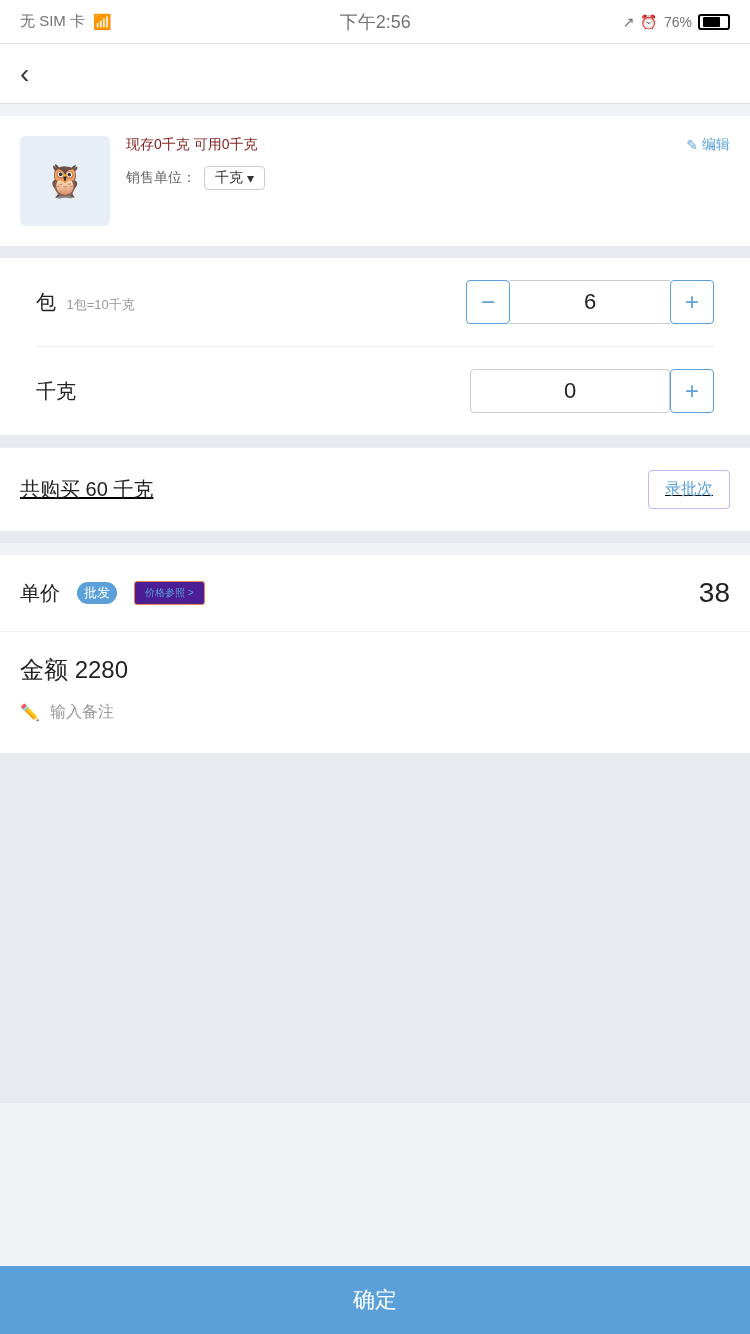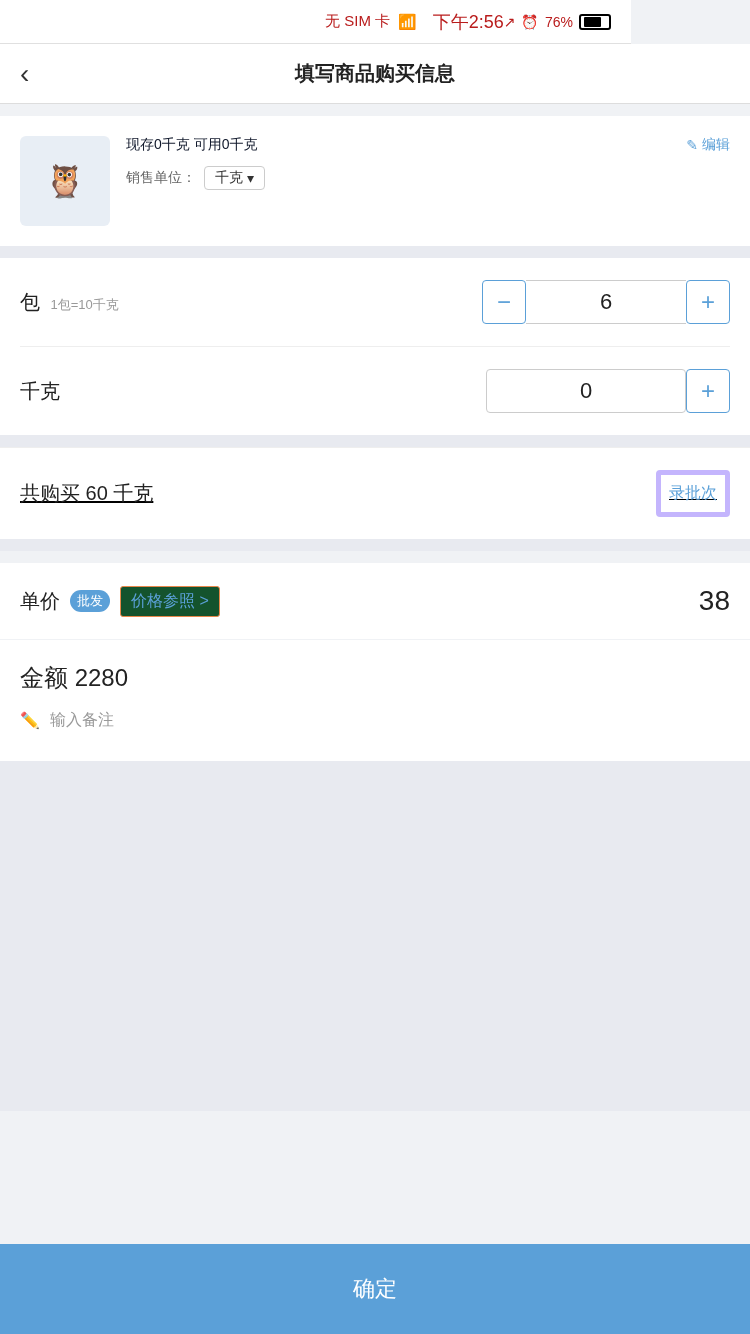--- a/index.html
+++ b/index.html
@@ -8,29 +8,29 @@
       width: 750px;
       min-height: 1334px;
       font-family: -apple-system, "PingFang SC", "Helvetica Neue", Arial, sans-serif;
       background: #f0f2f5;
       position: relative;
       overflow-x: hidden;
     }
 
     
     .status-bar {
-      width: 631px;
+      width: 750px;
       height: 44px;
       background: #fff;
       display: flex;
       align-items: center;
-      justify-content: flex-end;
+      justify-content: space-between;
       padding: 0 20px;
       font-size: 16px;
-      color: #b91c1c;
+      color: #737373;
       border-bottom: 1px solid #e0e0e0;
     }
     .status-left { display: flex; align-items: center; gap: 8px; font-size: 15px; }
     .status-center { font-size: 18px; font-weight: 500; margin-left: 16px; }
     .status-right { display: flex; align-items: center; gap: 6px; font-size: 14px; }
     .battery-bar {
       display: inline-flex; align-items: center; gap: 2px;
       border: 2px solid #000; border-radius: 3px; padding: 1px 3px;
       height: 16px; width: 32px; font-size: 10px; font-weight: bold;
       position: relative;
@@ -90,21 +90,21 @@
     }
     .product-info { flex: 1; }
     .product-name {
       font-size: 18px;
       font-weight: 600;
       color: #222;
       margin-bottom: 8px;
     }
     .product-stock {
       font-size: 14px;
-      color: #0f172a;
+      color: #7f1d1d;
       margin-bottom: 8px;
     }
     .product-unit-row {
       display: flex;
       align-items: center;
       gap: 8px;
       font-size: 14px;
       color: #666;
       margin-top: 12px;
     }
@@ -134,21 +134,21 @@
     
     .divider {
       width: 750px;
       height: 12px;
       background: #e8eaf0;
     }
 
     
     .section {
       background: #fff;
-      padding: 0 20px;
+      padding: 0 36px;
     }
     .quantity-row {
       display: flex;
       align-items: center;
       padding: 22px 0;
       border-bottom: 1px solid #eee;
     }
     .quantity-label {
       flex: 1;
     }
@@ -206,62 +206,62 @@
       justify-content: space-between;
       border-top: 1px solid #eee;
       text-decoration: underline;
     }
     .total-text {
       font-size: 20px;
       color: #222;
       font-weight: 500;
     }
     .batch-btn {
-      border: 5px solid #c4b5fd;
+      border: 1px solid #c4b5fd;
       color: #5ba0d8;
       border-radius: 4px;
-      padding: 8px 8px;
+      padding: 8px 16px;
       font-size: 16px;
       background: #fff;
       cursor: pointer;
     }
 
     
     .price-section {
       background: #fff;
       margin-top: 12px;
       padding: 22px 20px;
       display: flex;
       align-items: center;
       justify-content: space-between;
     }
     .price-left {
       display: flex;
       align-items: center;
-      gap: 10px;
+      gap: 17px;
     }
     .price-label {
       font-size: 20px;
       color: #222;
       font-weight: 500;
     }
     .price-tag {
       background: #5ba0d8;
       color: #fff;
       font-size: 13px;
       border-radius: 11px;
       padding: 2px 7px;
     }
     .price-ref-btn {
       border: 1px solid #e8874a;
       color: #5ba0d8;
-      font-size: 16px;
+      font-size: 10px;
       border-radius: 3px;
       padding: 4px 10px;
-      background: #14532d;
+      background: #4c1d95;
       cursor: pointer;
       display: flex;
       align-items: center;
       gap: 4px;
     }
     .price-value {
       font-size: 28px;
       color: #222;
       font-weight: 400;
     }
@@ -294,21 +294,21 @@
     
     .gray-area {
       background: #e8eaf0;
       flex: 1;
       min-height: 350px;
     }
 
     
     .confirm-btn {
       width: 750px;
-      height: 90px;
+      height: 68px;
       background: #5ba0d8;
       color: #fff;
       font-size: 22px;
       font-weight: 500;
       display: flex;
       align-items: center;
       justify-content: center;
       cursor: pointer;
       position: fixed;
       bottom: 0;
@@ -330,21 +330,20 @@
     <span>⏰</span>
     <span>76%</span>
     <div class="battery-bar">
       <div class="battery-fill"></div>
     </div>
   </div>
 </div>
 
 <div class="nav-bar">
   <span class="nav-back">‹</span>
-  <span class="nav-title">填写商品购买信息</span>
 </div>
 
 <div class="product-card">
   <div class="product-thumb">
     <span class="product-thumb-icon">🦉</span>
   </div>
   <div class="product-info">
     <div class="product-stock">现存0千克   可用0千克</div>
     <div class="product-unit-row">
       <span>销售单位：</span>

